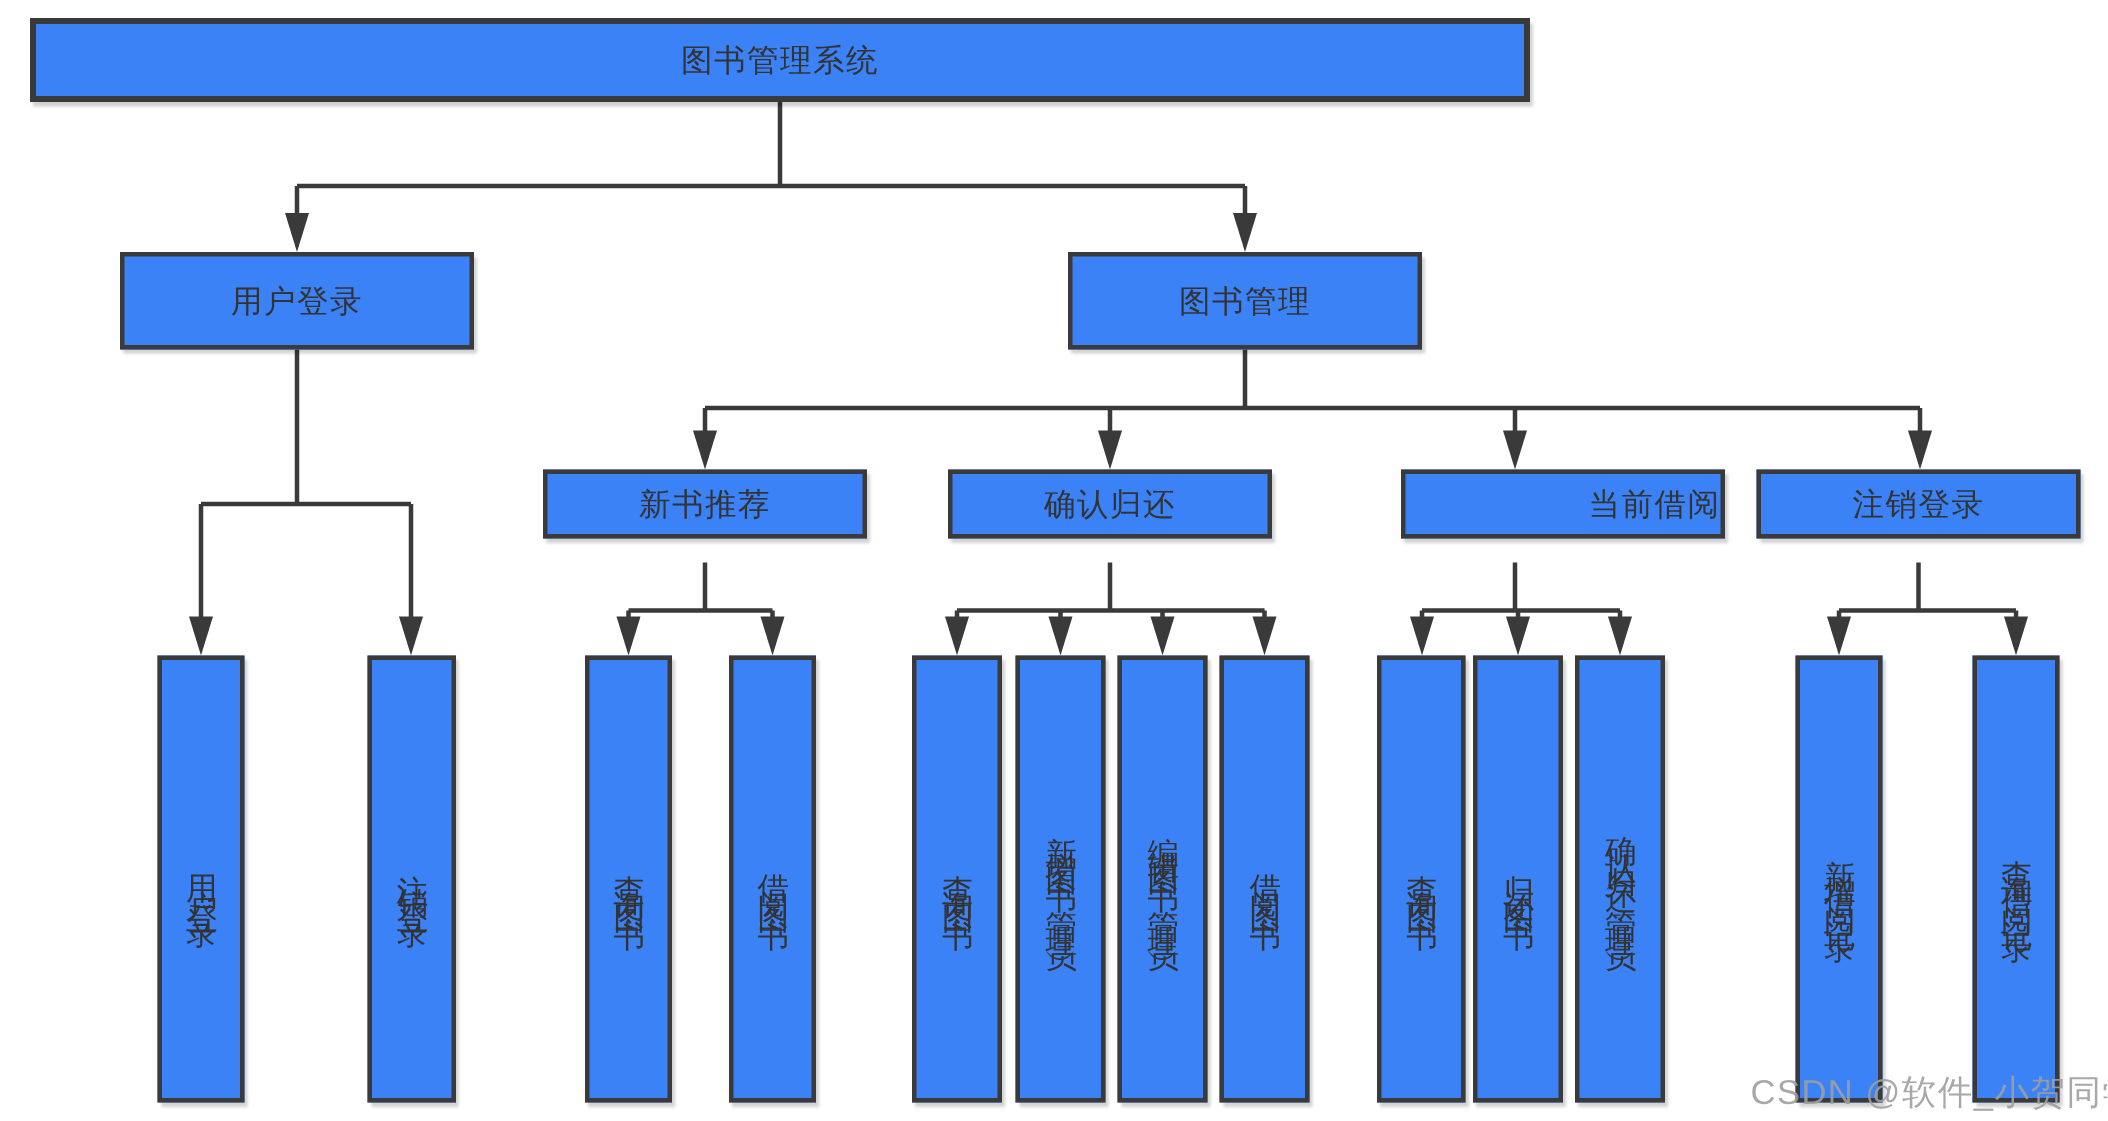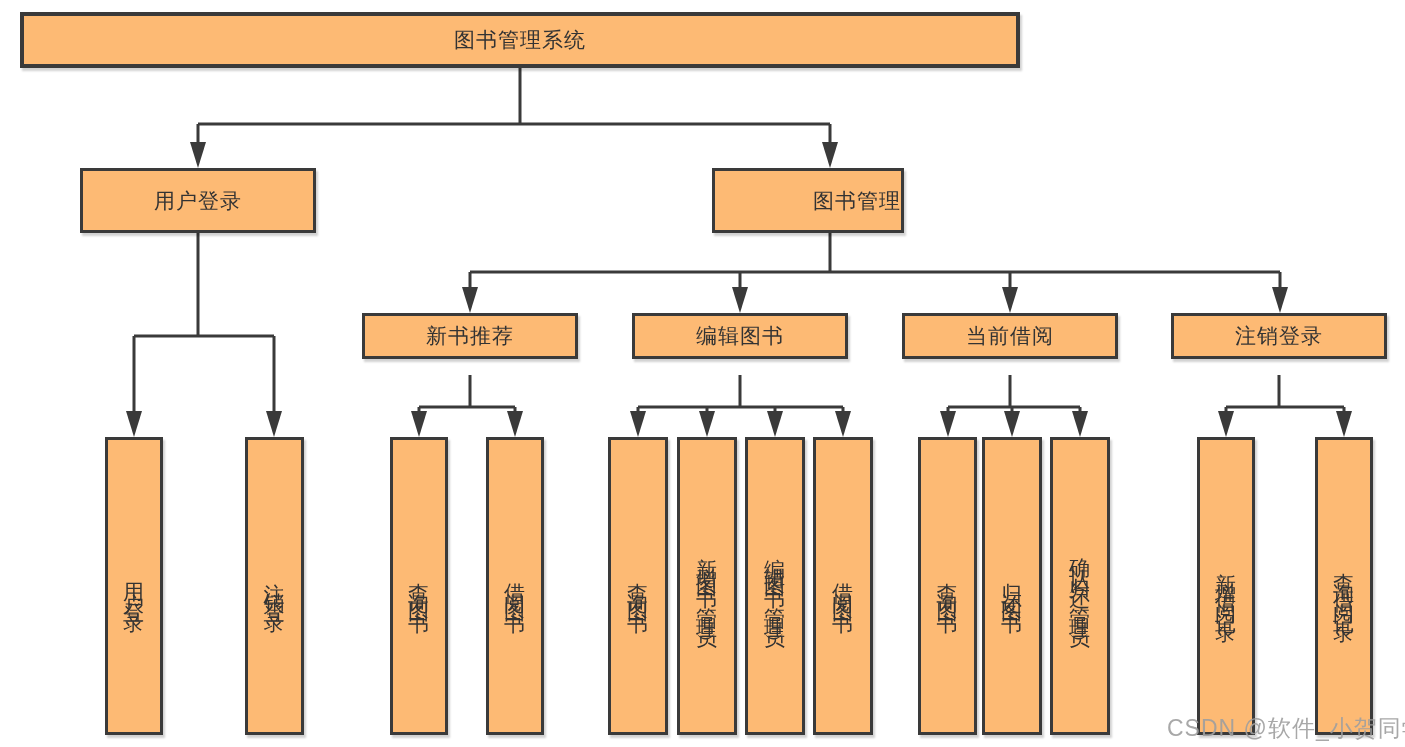--- a/index.html
+++ b/index.html
@@ -20,44 +20,44 @@
     position: absolute;
     left: 0;
     top: 0;
     width: 1405px;
     height: 747px;
   }
   .box {
     position: absolute;
     box-sizing: border-box;
     border: 3px solid #3a3a3a;
-    background: #fdba74;
+    background: #3b82f6;
     display: flex;
     align-items: center;
     justify-content: center;
     font-size: 21px;
     color: #333333;
     box-shadow: 2px 3px 2px rgba(0,0,0,0.18);
   }
   .box .hlabel {
     letter-spacing: 1px;
     white-space: nowrap;
   }
   .root-box {
     left: 20px; top: 12px; width: 1000px; height: 56px;
     border-width: 4px;
   }
   
   .l2a { left: 80px;  top: 168px; width: 236px; height: 65px; }
-  .l2b { left: 712px; top: 168px; width: 192px; height: 65px; justify-content: flex-end; }
+  .l2b { left: 712px; top: 168px; width: 236px; height: 65px; }
   
   .l3 { top: 313px; width: 216px; height: 46px; }
   .l3a { left: 362px; }
   .l3b { left: 632px; }
-  .l3c { left: 902px; }
+  .l3c { left: 934px; justify-content: flex-end; }
   .l3d { left: 1171px; }
   
   .leaf { top: 437px; height: 298px; width: 58px; }
   .leaf .vtext {
     writing-mode: vertical-rl;
     text-orientation: mixed;
     letter-spacing: 10px;
     line-height: 1;
     white-space: nowrap;
   }
@@ -139,21 +139,21 @@
     <span class="hlabel">用户登录</span>
   </div>
   <div class="box l2b">
     <span class="hlabel">图书管理</span>
   </div>
 
   <div class="box l3 l3a">
     <span class="hlabel">新书推荐</span>
   </div>
   <div class="box l3 l3b">
-    <span class="hlabel">编辑图书</span>
+    <span class="hlabel">确认归还</span>
   </div>
   <div class="box l3 l3c">
     <span class="hlabel">当前借阅</span>
   </div>
   <div class="box l3 l3d">
     <span class="hlabel">注销登录</span>
   </div>
 
   <div class="box leaf A1">
     <span class="vtext">用户登录</span>

